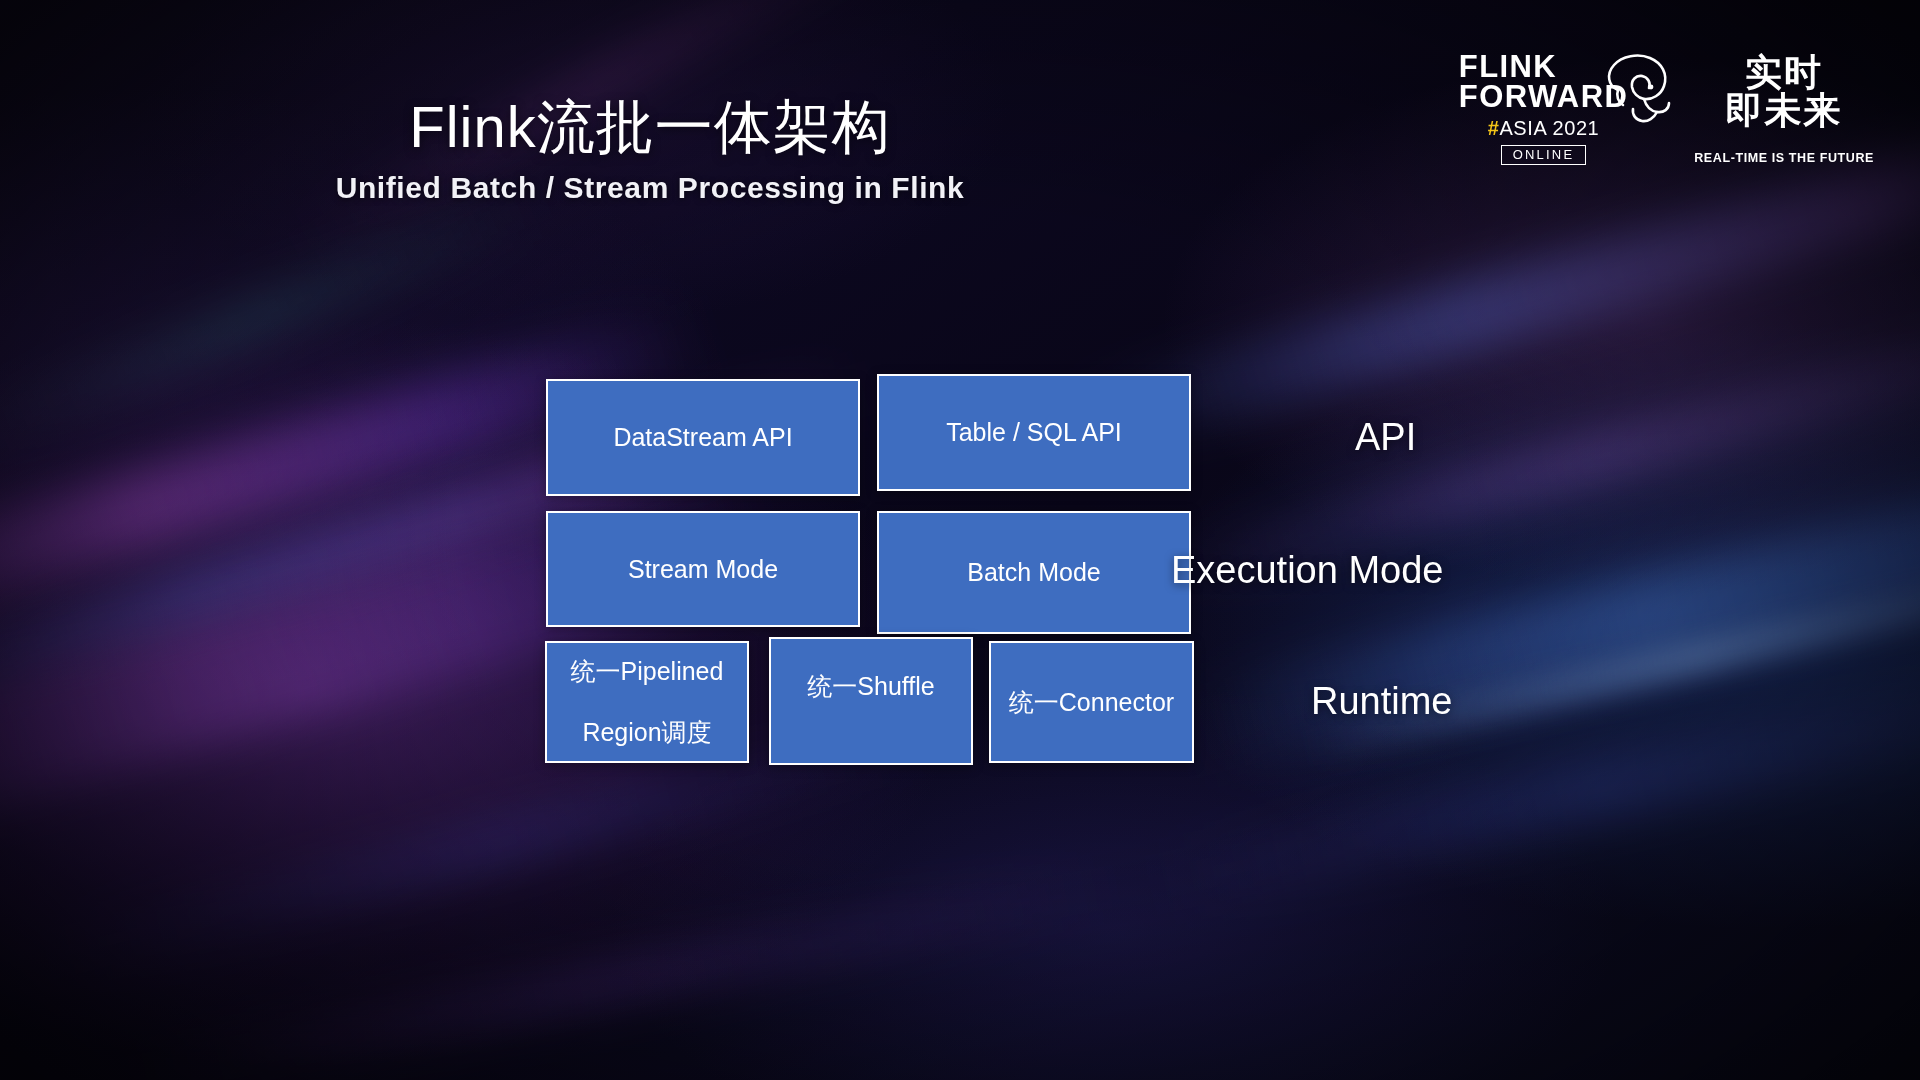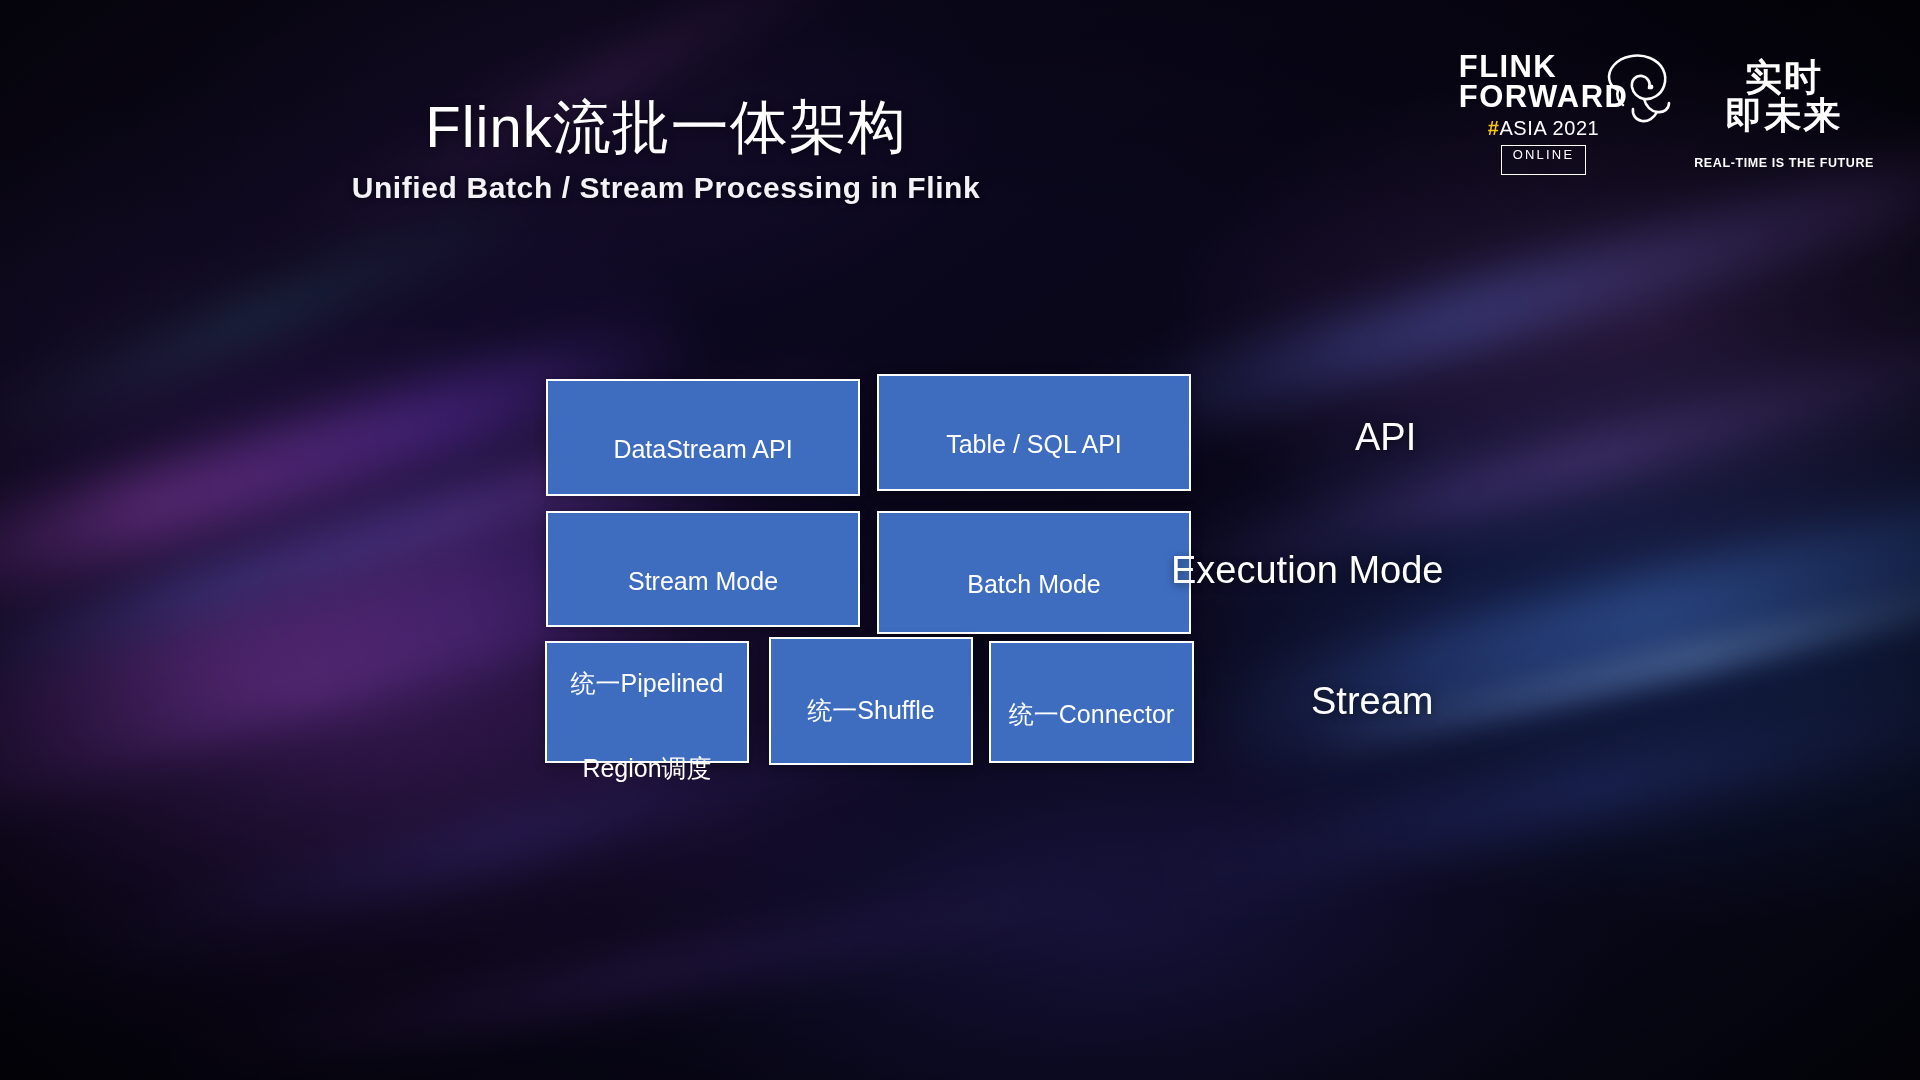--- a/index.html
+++ b/index.html
@@ -64,21 +64,20 @@
     pointer-events: none;
   }
 
   
   .title-block {
     position: absolute;
     top: 96px;
     left: 0;
     width: 1300px;
     text-align: center;
-    padding-left: 16px;
   }
   .slide-title {
     color: #ffffff;
     font-size: 58px;
     font-weight: 400;
     letter-spacing: 1px;
     line-height: 1.08;
     white-space: nowrap;
     text-shadow: 0 2px 10px rgba(0,0,0,0.55);
   }
@@ -126,21 +125,21 @@
     white-space: nowrap;
   }
   .logo-hash { color: #f5c518; font-weight: 700; }
   .logo-online {
     margin-top: 5px;
     border: 1.6px solid #ffffff;
     color: #ffffff;
     font-size: 13px;
     font-weight: 400;
     letter-spacing: 2.2px;
-    padding: 2px 11px 13px;
+    padding: 2px 11px 3px;
     line-height: 1;
   }
   .squirrel {
     position: absolute;
     right: -2px;
     top: -6px;
     width: 78px;
     height: 84px;
   }
   .logo-right {
@@ -174,21 +173,21 @@
     color: #ffffff;
     display: flex;
     align-items: center;
     justify-content: center;
     text-align: center;
     font-size: 25px;
     font-weight: 400;
     line-height: 1.22;
     box-shadow: 0 2px 10px rgba(0,0,0,0.35);
   }
-  .box span { display: block; padding: 0 10px; margin-top: 24px; }
+  .box span { display: block; padding: 0 10px; }
 
   .layer-label {
     position: absolute;
     color: #ffffff;
     font-size: 38px;
     font-weight: 400;
     white-space: nowrap;
     text-shadow: 0 2px 8px rgba(0,0,0,0.5);
   }
 </style>
@@ -263,16 +262,16 @@
     </div>
     <div class="box" style="left:769px; top:637px; width:200px; height:124px;">
       <span><span>统一Shuffle</span><br></span>
     </div>
     <div class="box" style="left:989px; top:641px; width:201px; height:118px;text-align:center;">
       <span>统一Connector</span>
     </div>
 
     <div class="layer-label" style="left:1355px; top:416px;">API</div>
     <div class="layer-label" style="left:1171px; top:549px;">Execution Mode</div>
-    <div class="layer-label" style="left:1311px; top:680px;">Stream</div>
+    <div class="layer-label" style="left:1311px; top:680px;">Runtime</div>
 
   </div>
 </div>
 
 </body></html>

